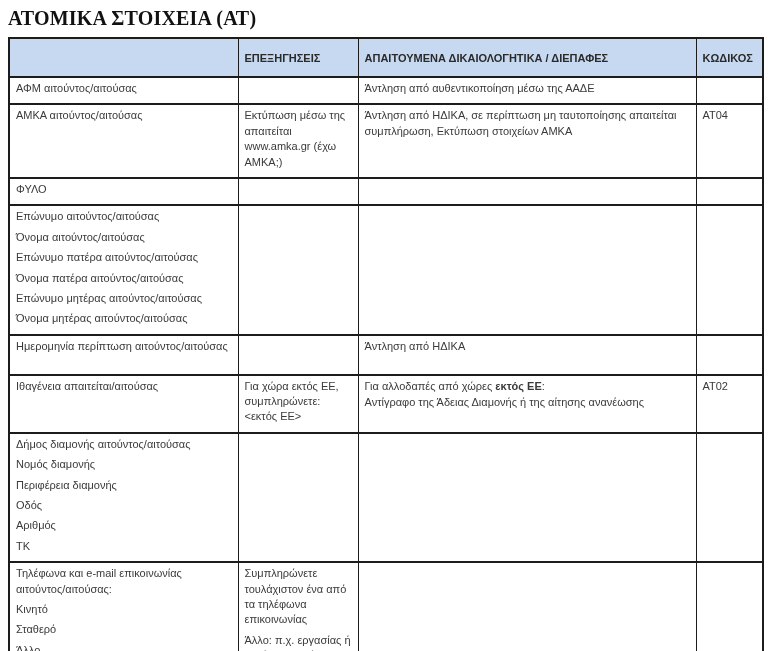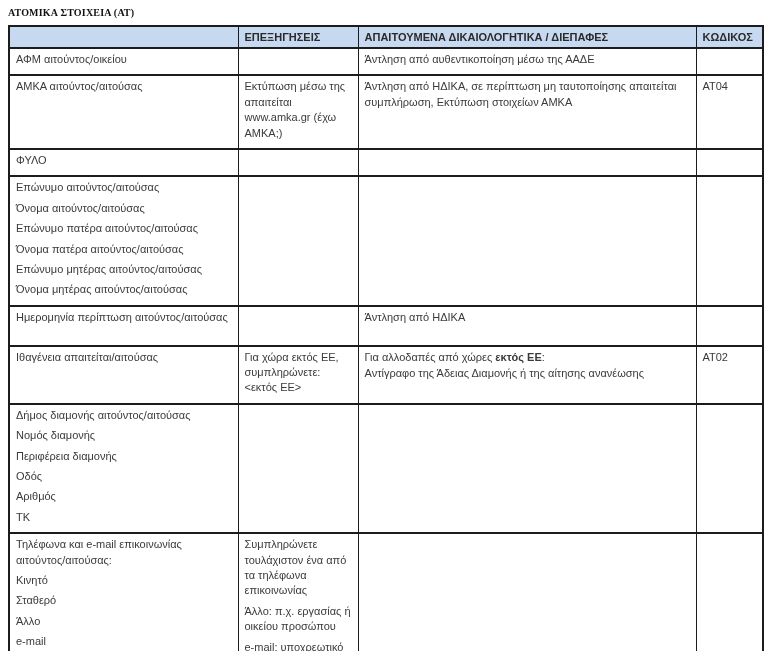--- a/index.html
+++ b/index.html
@@ -10,37 +10,37 @@
   }
   *{box-sizing:border-box;margin:0;padding:0;}
   html,body{width:768px;height:651px;background:#ffffff;overflow:hidden;}
   body{
     font-family:"Liberation Sans","DejaVu Sans",sans-serif;
     color:var(--text);
     padding:6px 6px 0 8px;
   }
   .doc-title{
     font-family:"Liberation Serif","DejaVu Serif",serif;
-    font-size:10px;
+    font-size:20px;
     font-weight:bold;
     color:var(--title);
     letter-spacing:.2px;
     margin:1px 0 7px 0;
   }
   table.data-table{
     border-collapse:collapse;
     table-layout:fixed;
     width:754px;
     border:2px solid var(--border);
   }
   col.c-field{width:229px;}
   col.c-expl{width:120px;}
   col.c-docs{width:338px;}
   col.c-code{width:67px;}
-  thead tr{height:22px;}
+  thead tr{height:39px;}
   th{
     background:var(--header-bg);
     font-size:11px;
     font-weight:bold;
     text-align:left;
     vertical-align:middle;
     padding:2px 6px;
     border:1px solid var(--border);
     border-top:2px solid var(--border);
     border-bottom:2px solid var(--border);
@@ -89,21 +89,21 @@
       <tr>
         <th></th>
         <th>ΕΠΕΞΗΓΗΣΕΙΣ</th>
         <th>ΑΠΑΙΤΟΥΜΕΝΑ ΔΙΚΑΙΟΛΟΓΗΤΙΚΑ / ΔΙΕΠΑΦΕΣ</th>
         <th>ΚΩΔΙΚΟΣ</th>
       </tr>
     </thead>
     <tbody>
         <tr>
           <td class="col-field">
-            <p><span>ΑΦΜ αιτούντος/οικείου</span></p>
+            <p><span>ΑΦΜ αιτούντος/αιτούσας</span></p>
           </td>
           <td class="col-expl"></td>
           <td class="col-docs">
             <p><span>Άντληση από αυθεντικοποίηση μέσω της ΑΑΔΕ</span></p>
           </td>
           <td class="col-code"></td>
         </tr>
         <tr>
           <td class="col-field">
             <p><span>ΑΜΚΑ αιτούντος/αιτούσας</span></p>

